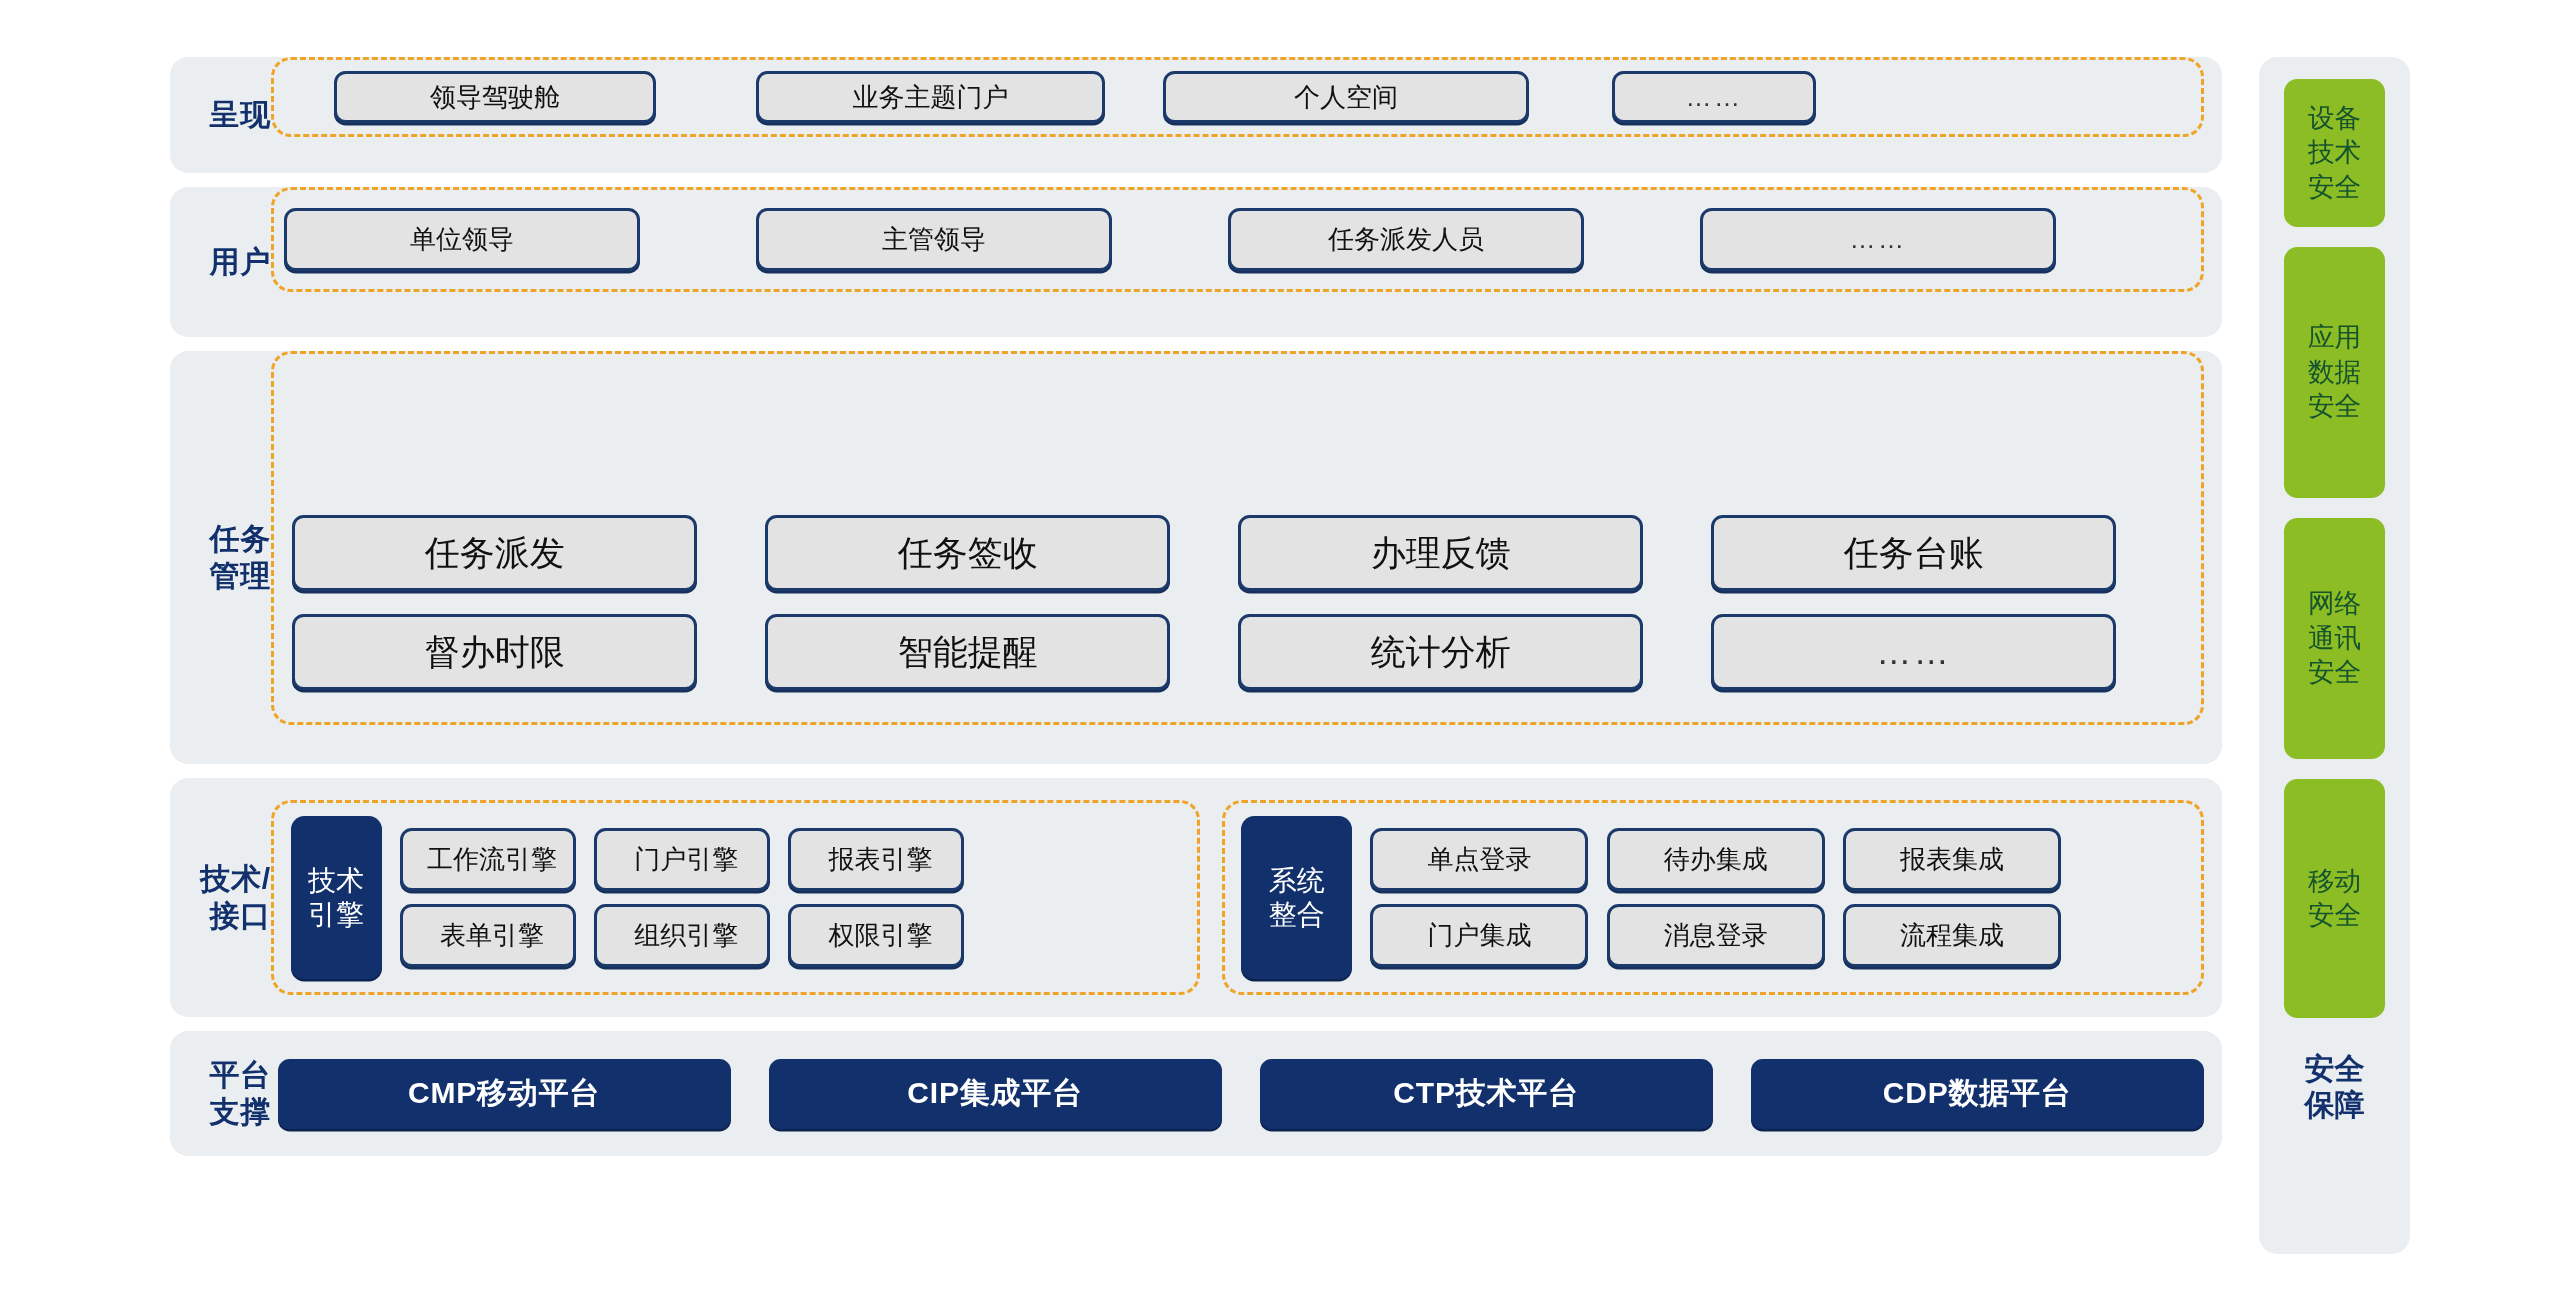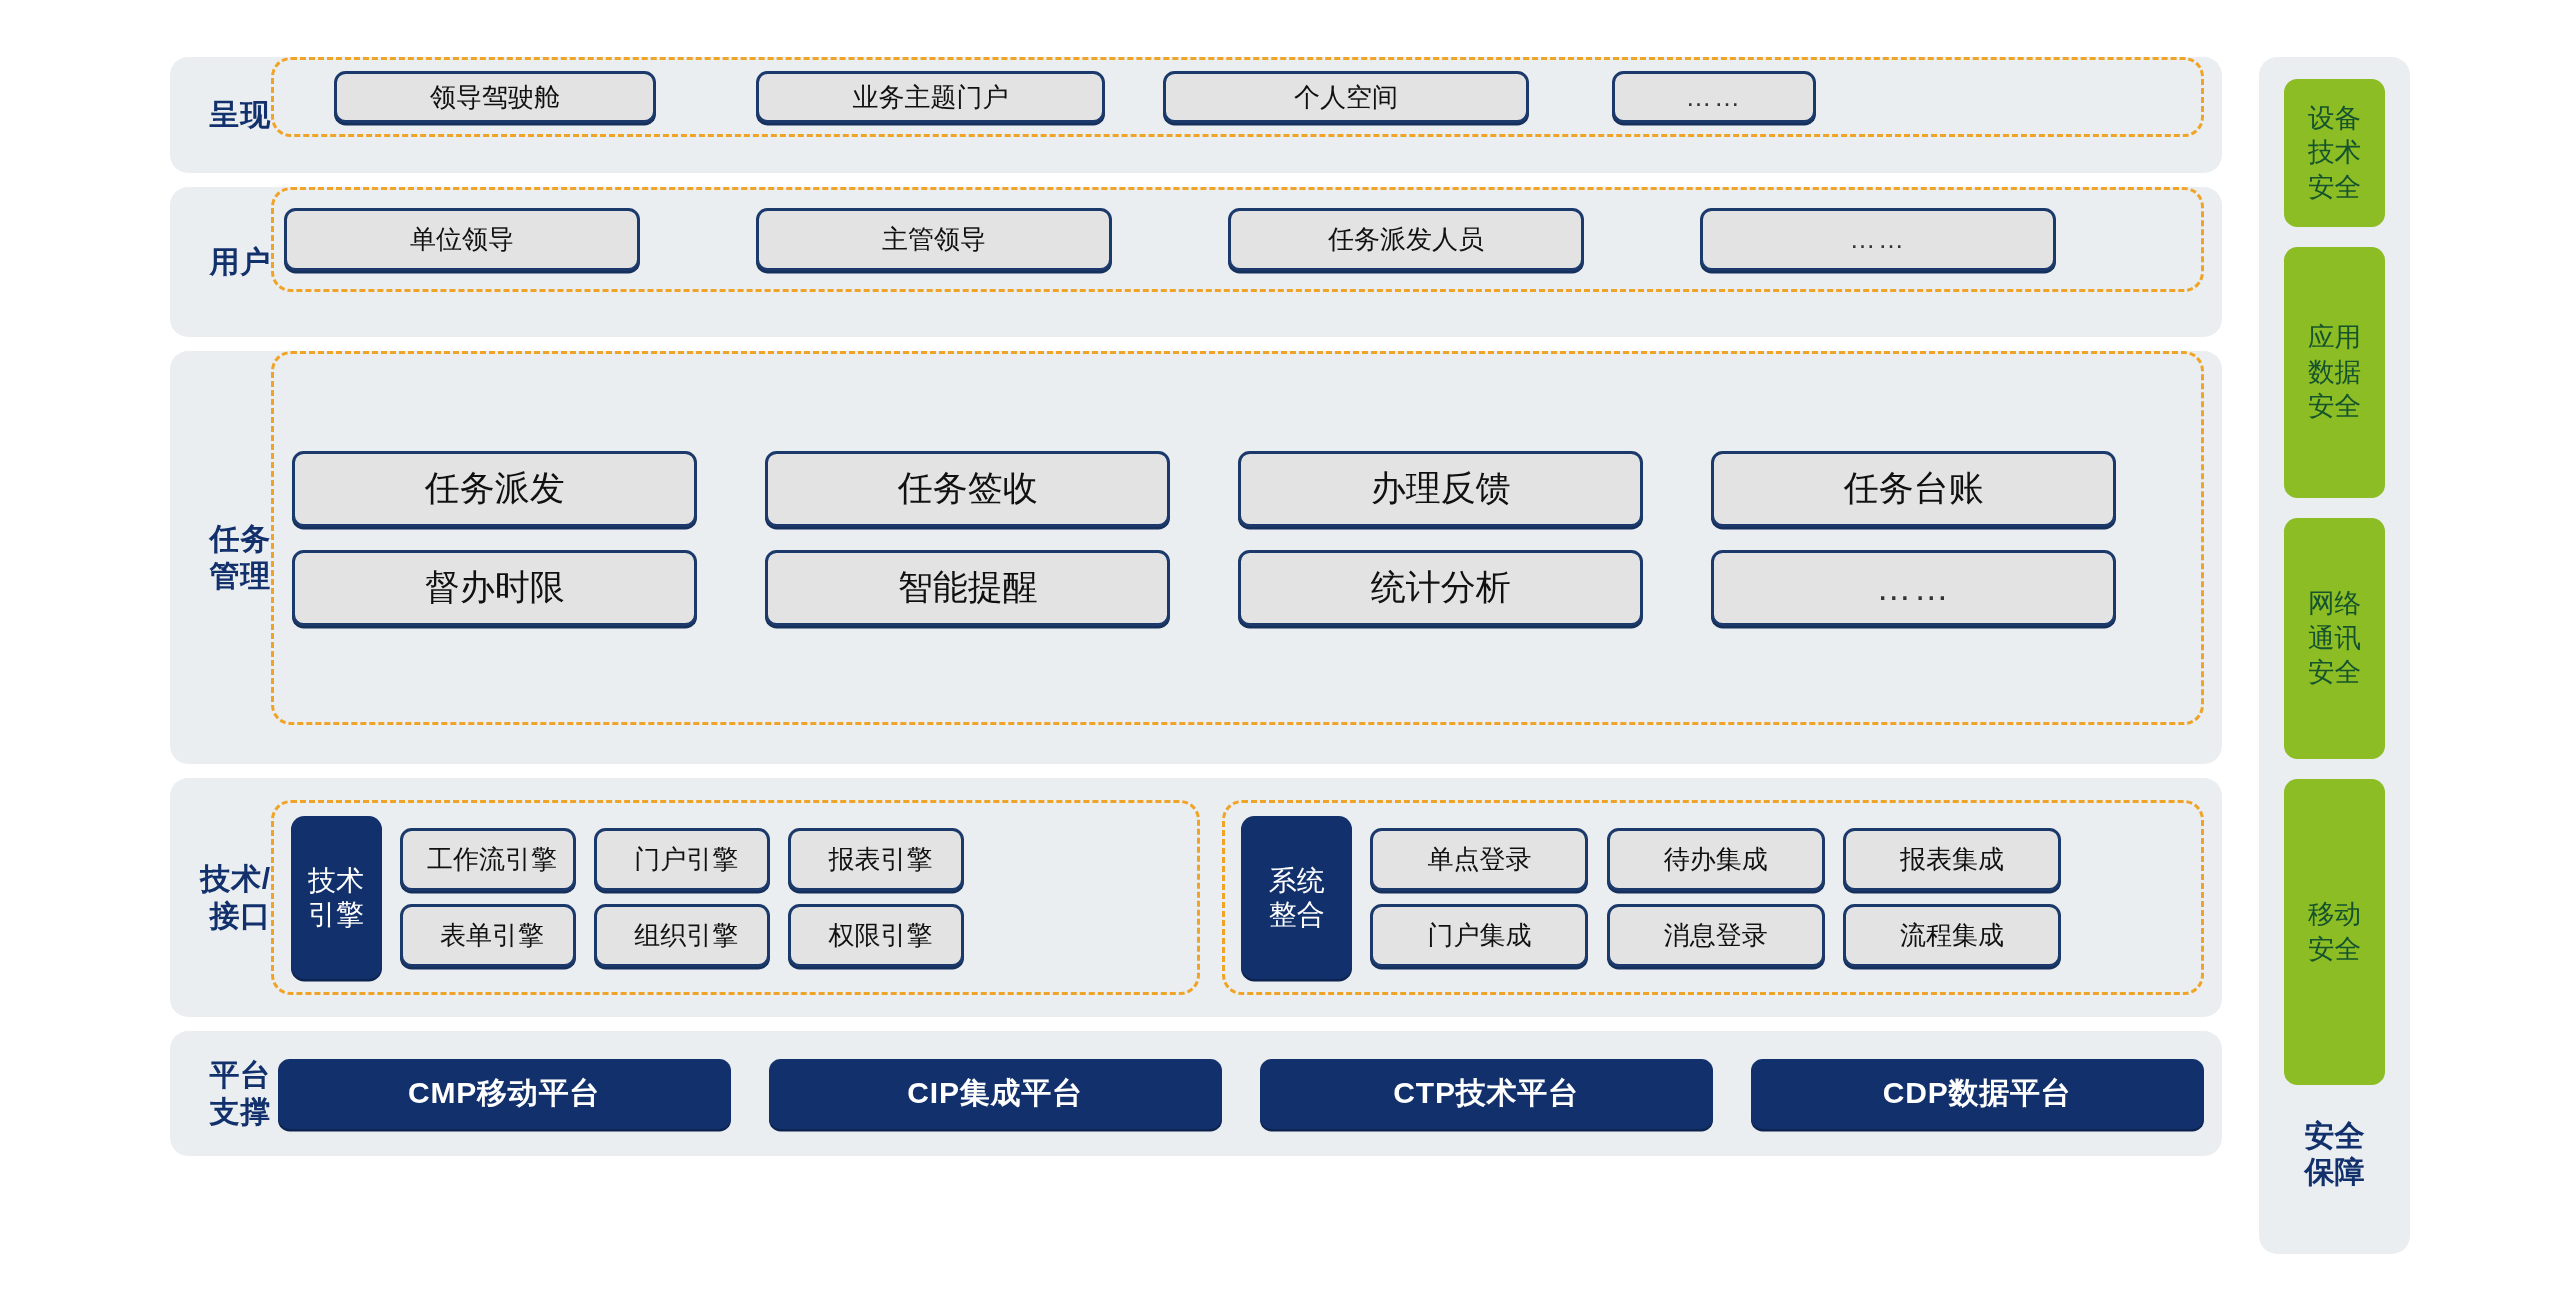--- a/index.html
+++ b/index.html
@@ -44,21 +44,21 @@
   }
   .dashed {
     flex: 1 1 auto;
     border: 3.3px dashed #f0a427;
     border-radius: 20px;
     margin-right: 18.3px;
     display: flex;
     align-items: center;
     align-self: stretch;
   }
-  .dashed.tall { flex-direction: column; justify-content: center; }
+  .dashed.tall { flex-direction: column; justify-content: flex-end; }
 
   .row {
     display: flex;
     width: 100%;
     align-items: center;
   }
 
   
   .chip {
     background: #e3e3e3;
@@ -181,21 +181,21 @@
     font-weight: 500;
     display: flex;
     align-items: center;
     justify-content: center;
     text-align: center;
     white-space: pre-line;
   }
   #sec-chip-0 { height: 148px; }
   #sec-chip-1 { height: 251px; }
   #sec-chip-2 { height: 241px; }
-  #sec-chip-3 { height: 306px; }
+  #sec-chip-3 { height: 239px; }
   .sec-title {
     color: #12306b;
     font-weight: bold;
     font-size: 30px;
     line-height: 1.22;
     text-align: center;
     white-space: pre-line;
     margin-top: 13.3px;
   }
 </style>

